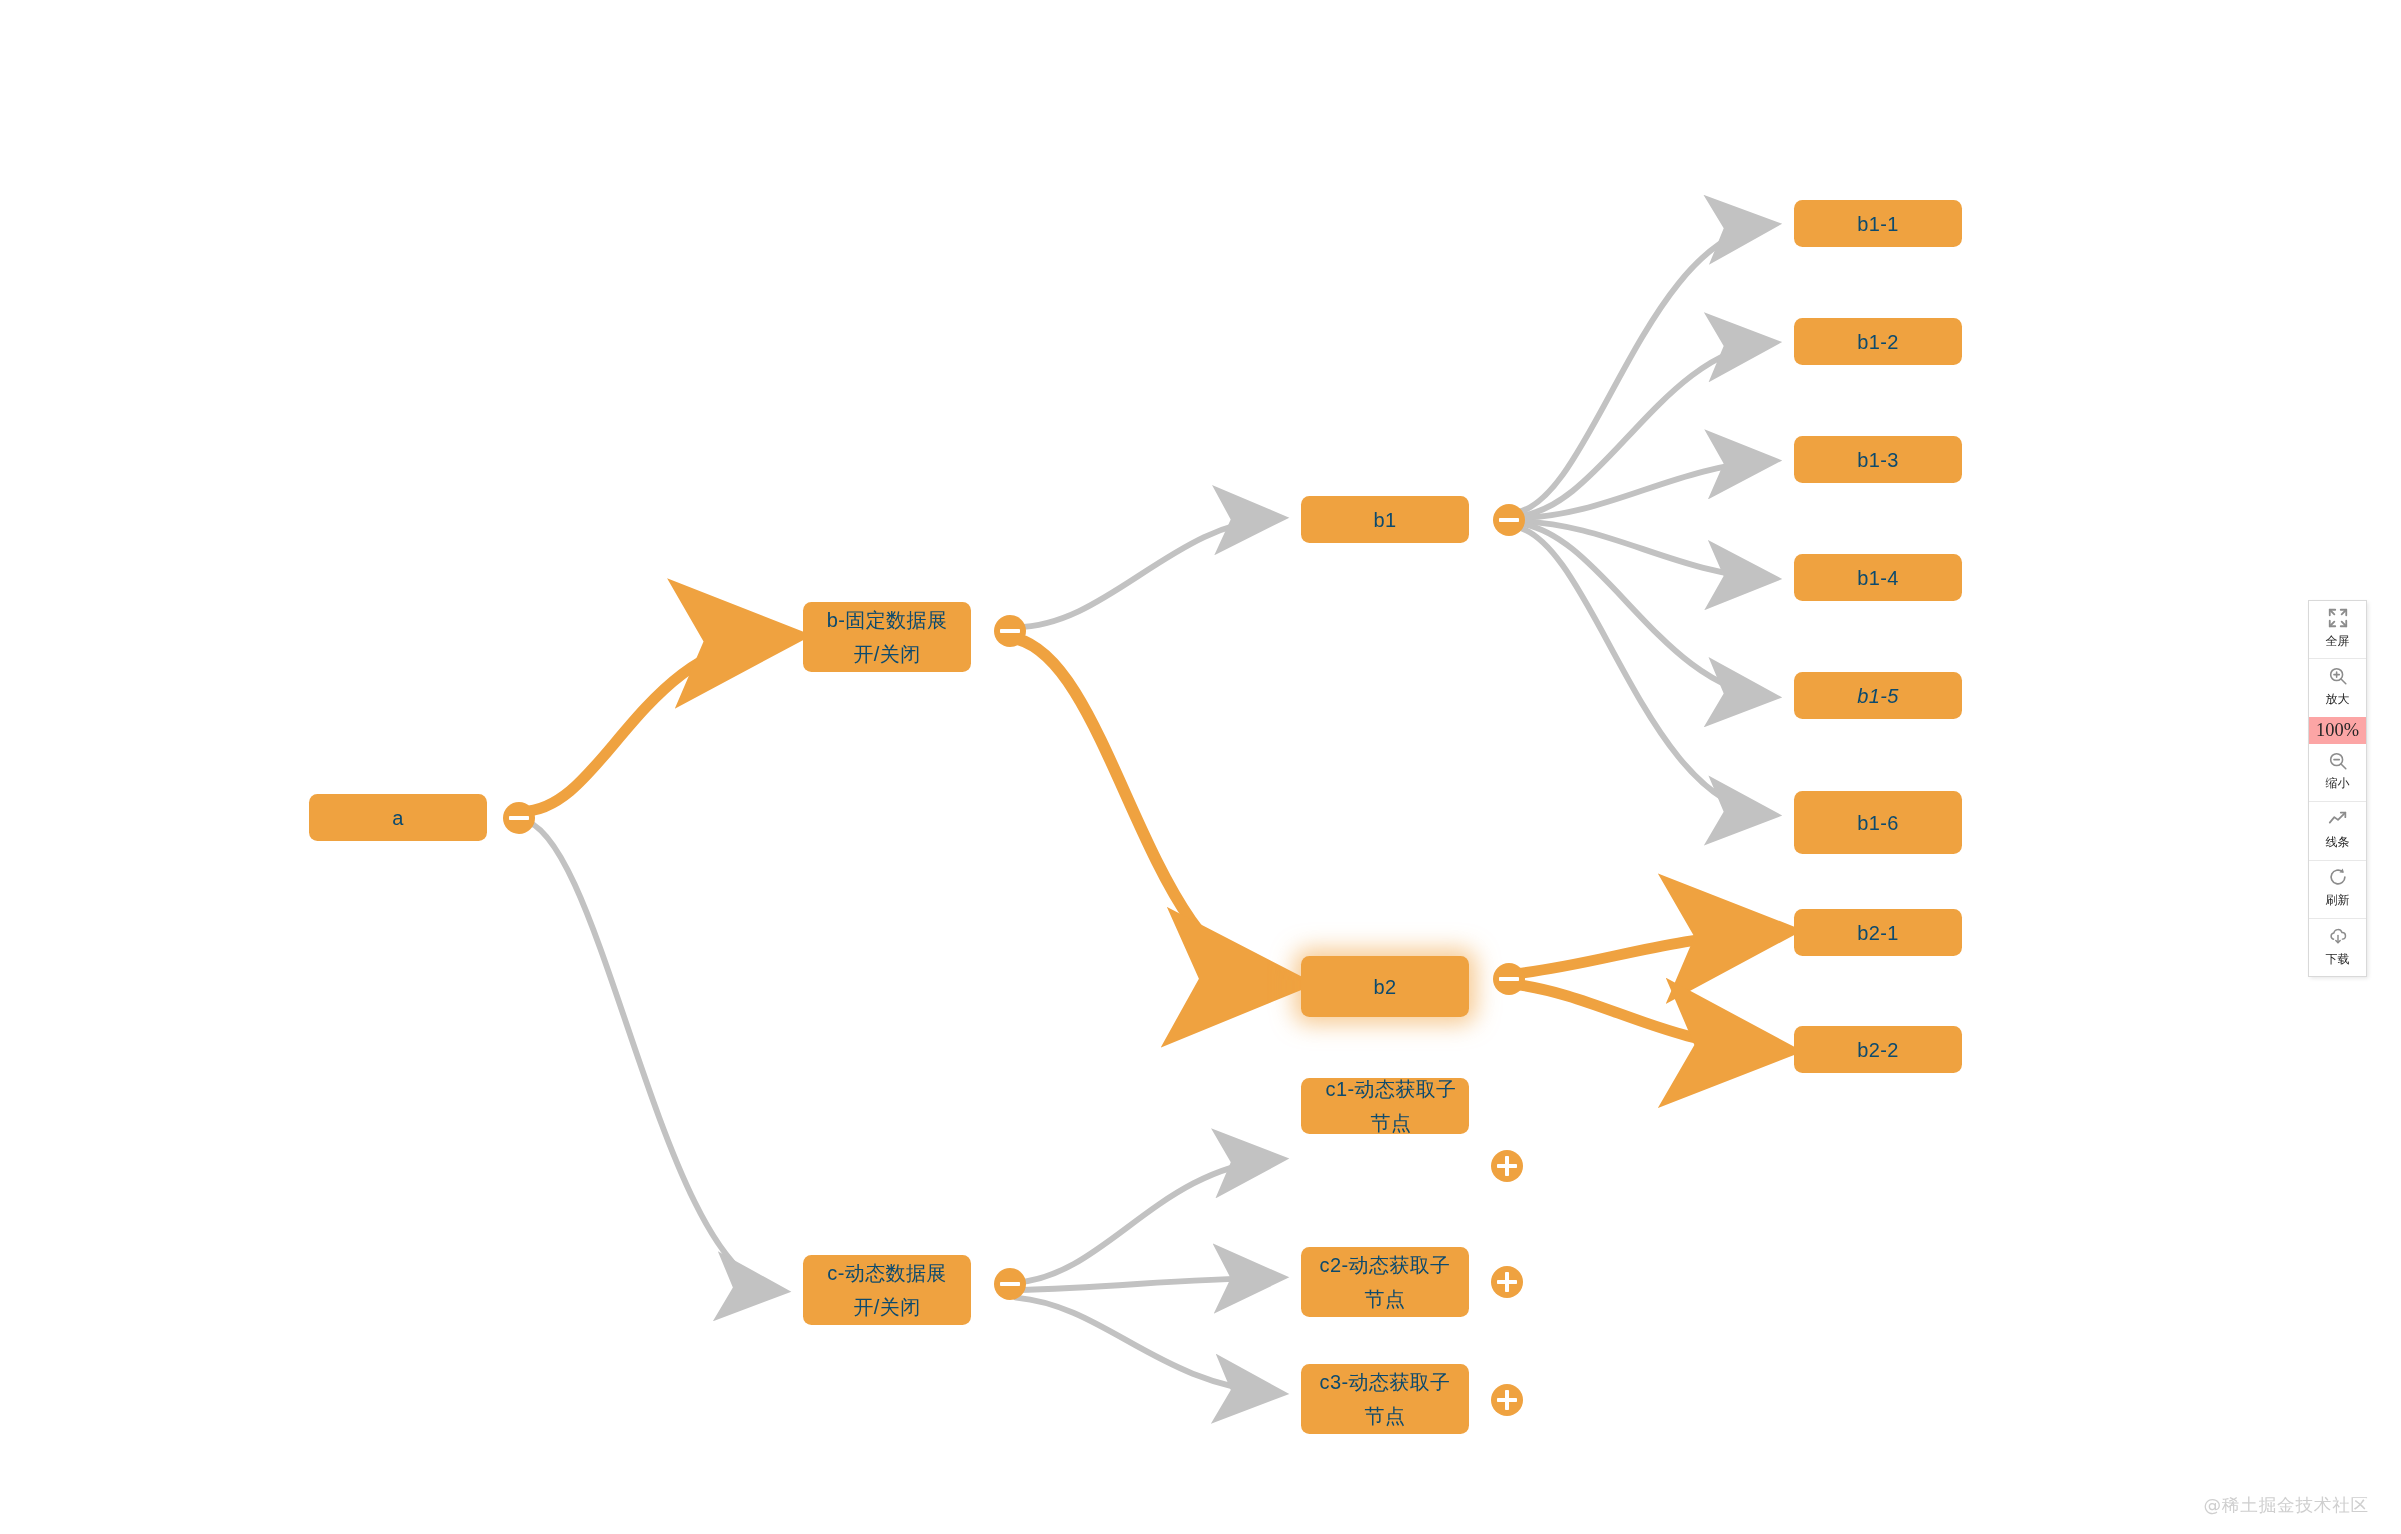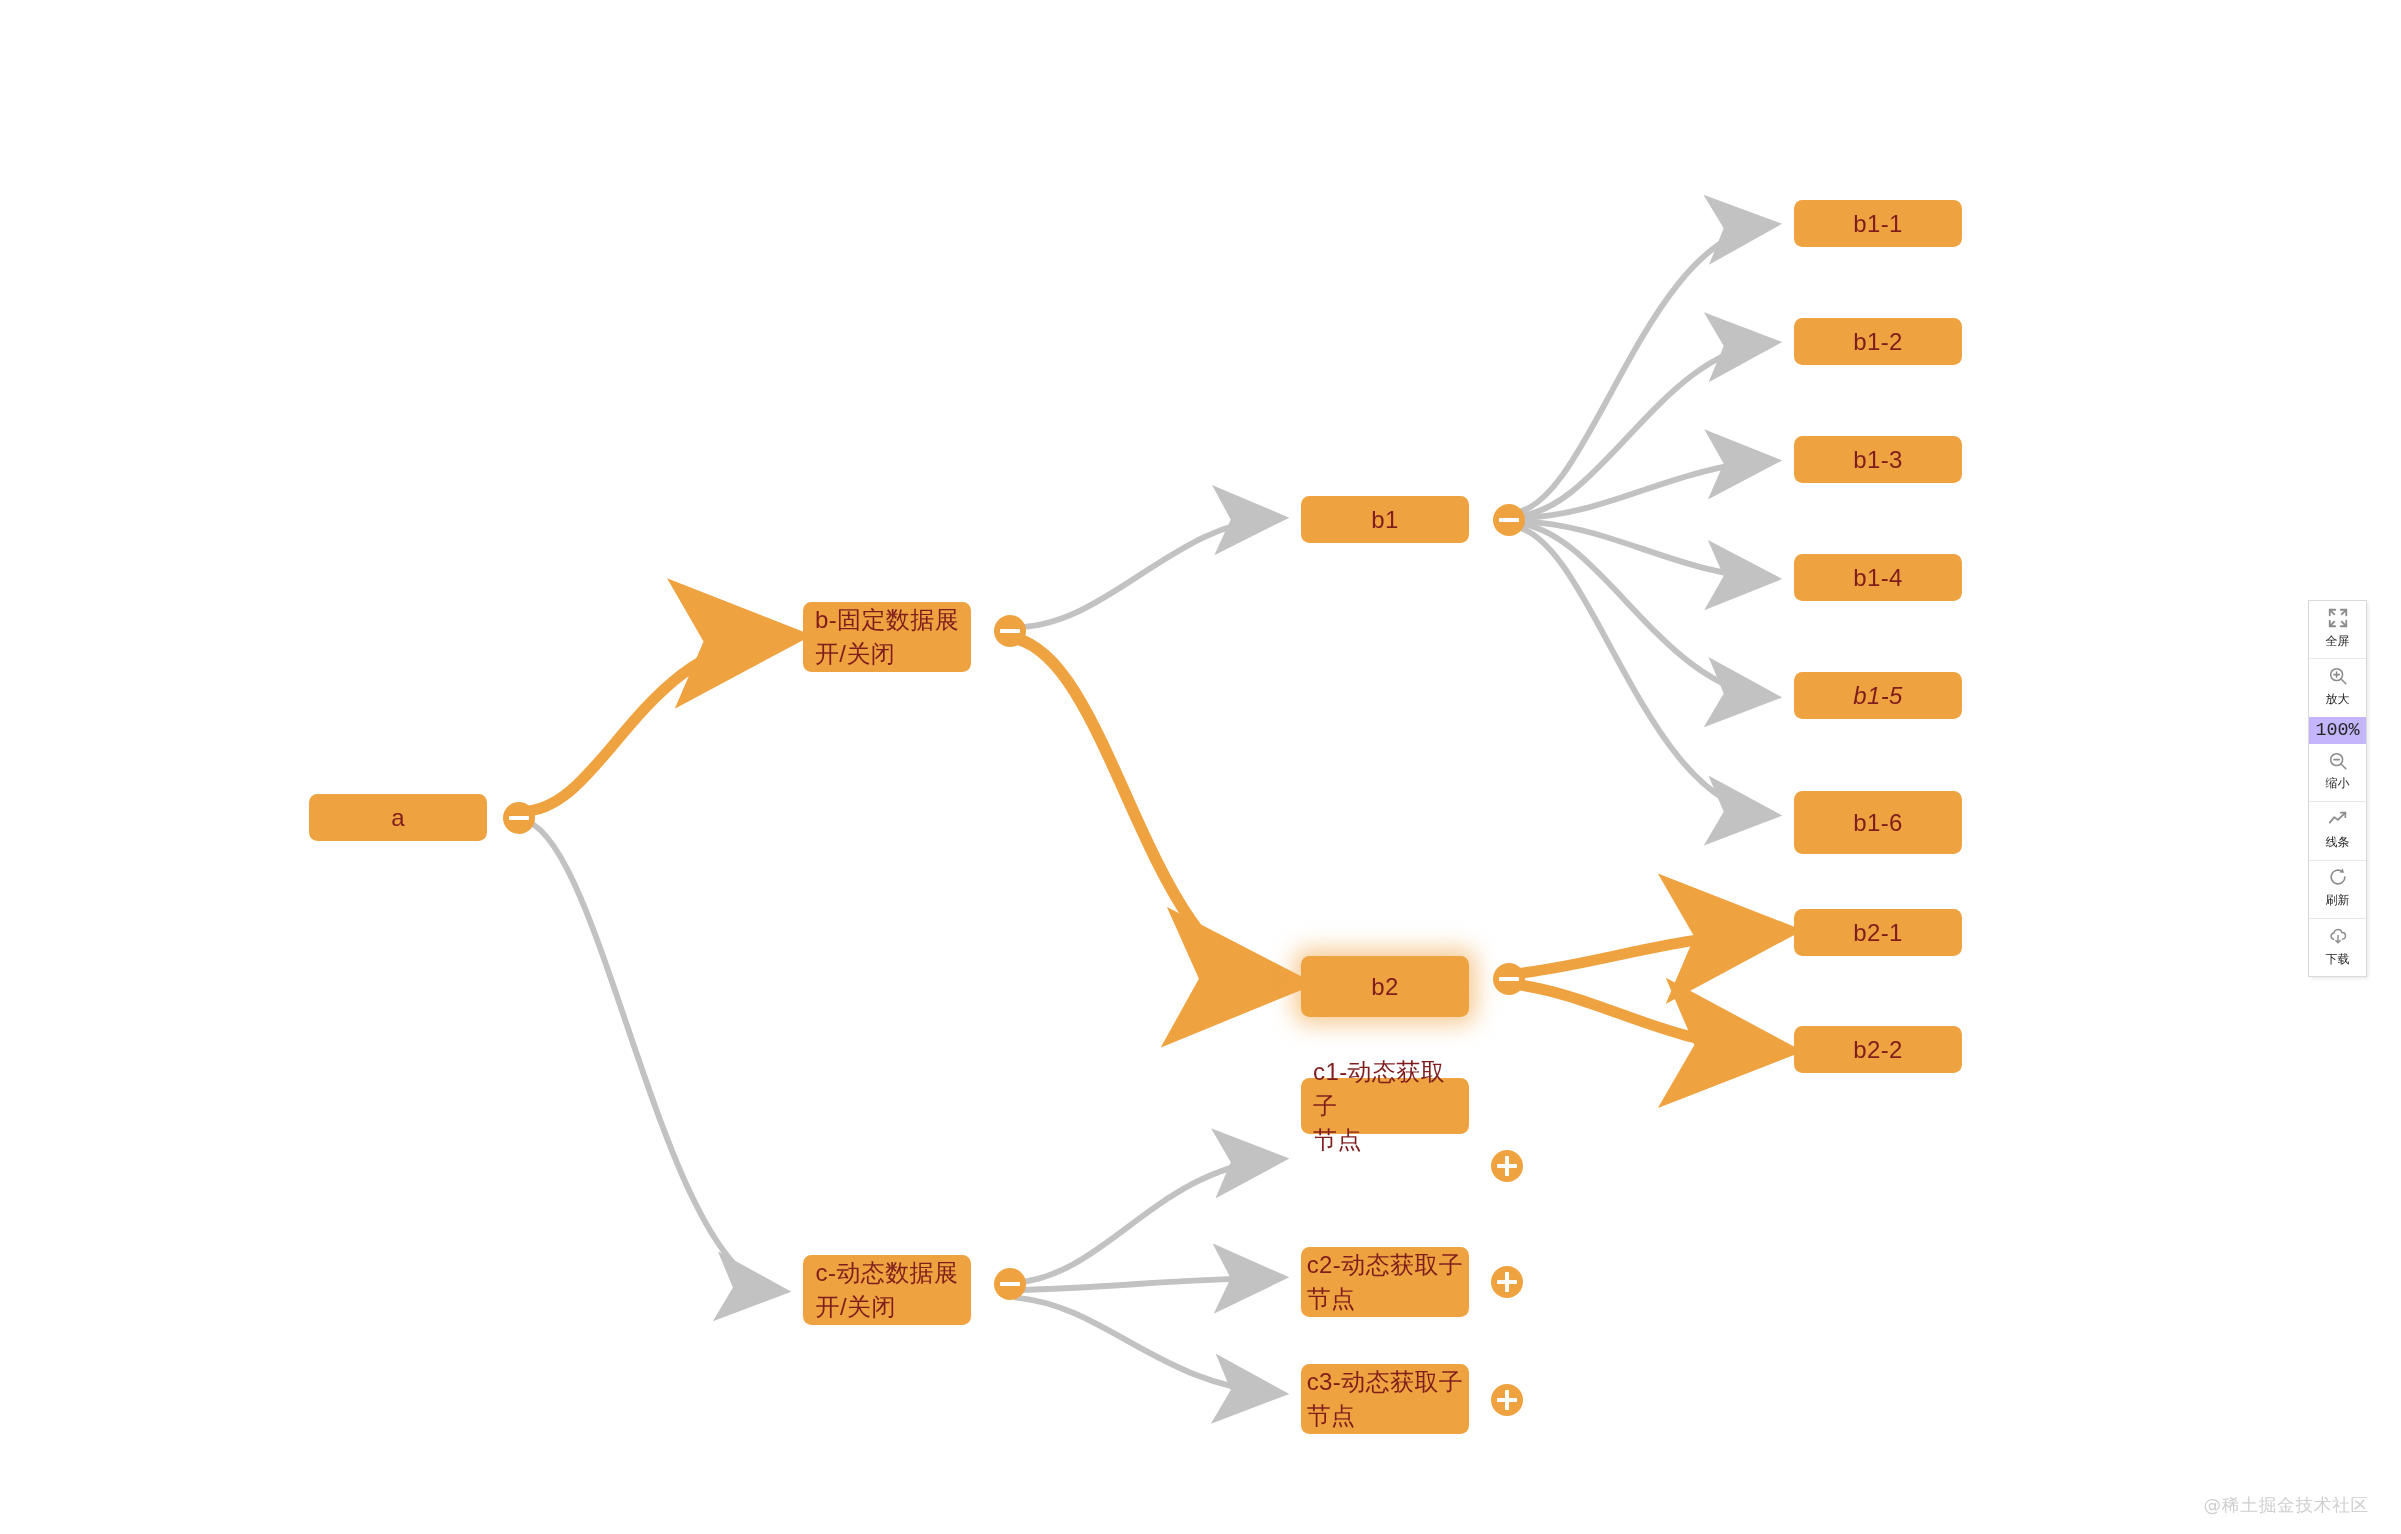--- a/index.html
+++ b/index.html
@@ -20,26 +20,27 @@
   #edges {
     position: absolute;
     left: 0; top: 0;
     width: 2401px;
     height: 1534px;
   }
   .node {
     position: absolute;
     background: #EFA240;
     border-radius: 8.4px;
-    color: #7f1d1d;
-    font-size: 24px;
+    color: #0c4a6e;
+    font-size: 20px;
     line-height: 34px;
     display: flex;
     align-items: center;
     justify-content: center;
+    text-align: center;
     box-sizing: border-box;
     white-space: pre-line;
     letter-spacing: 0.4px;
   }
   .node.selected {
     box-shadow: 0 0 22px 7.5px rgba(240,162,64,0.55);
   }
   .toggle {
     position: absolute;
     width: 32px;
@@ -99,24 +100,24 @@
     font-size: 12px;
     color: #262626;
     line-height: 22px;
     margin-top: 0.8px;
     font-family: "DejaVu Sans", "Liberation Sans", sans-serif;
   }
   .tb-zoomval {
     text-align: center;
     font-size: 18.4px;
     color: #262626;
-    background: #c4b5fd;
+    background: #fca5a5;
     line-height: 27px;
     padding: 0;
-    font-family: Liberation Mono, monospace;
+    font-family: Liberation Serif, serif;
   }
   #watermark {
     position: absolute;
     right: 32px;
     bottom: 17px;
     font-size: 17.6px;
     color: #cfcfcf;
     font-family: "DejaVu Sans", sans-serif;
     letter-spacing: 0.8px;
     user-select: none;

